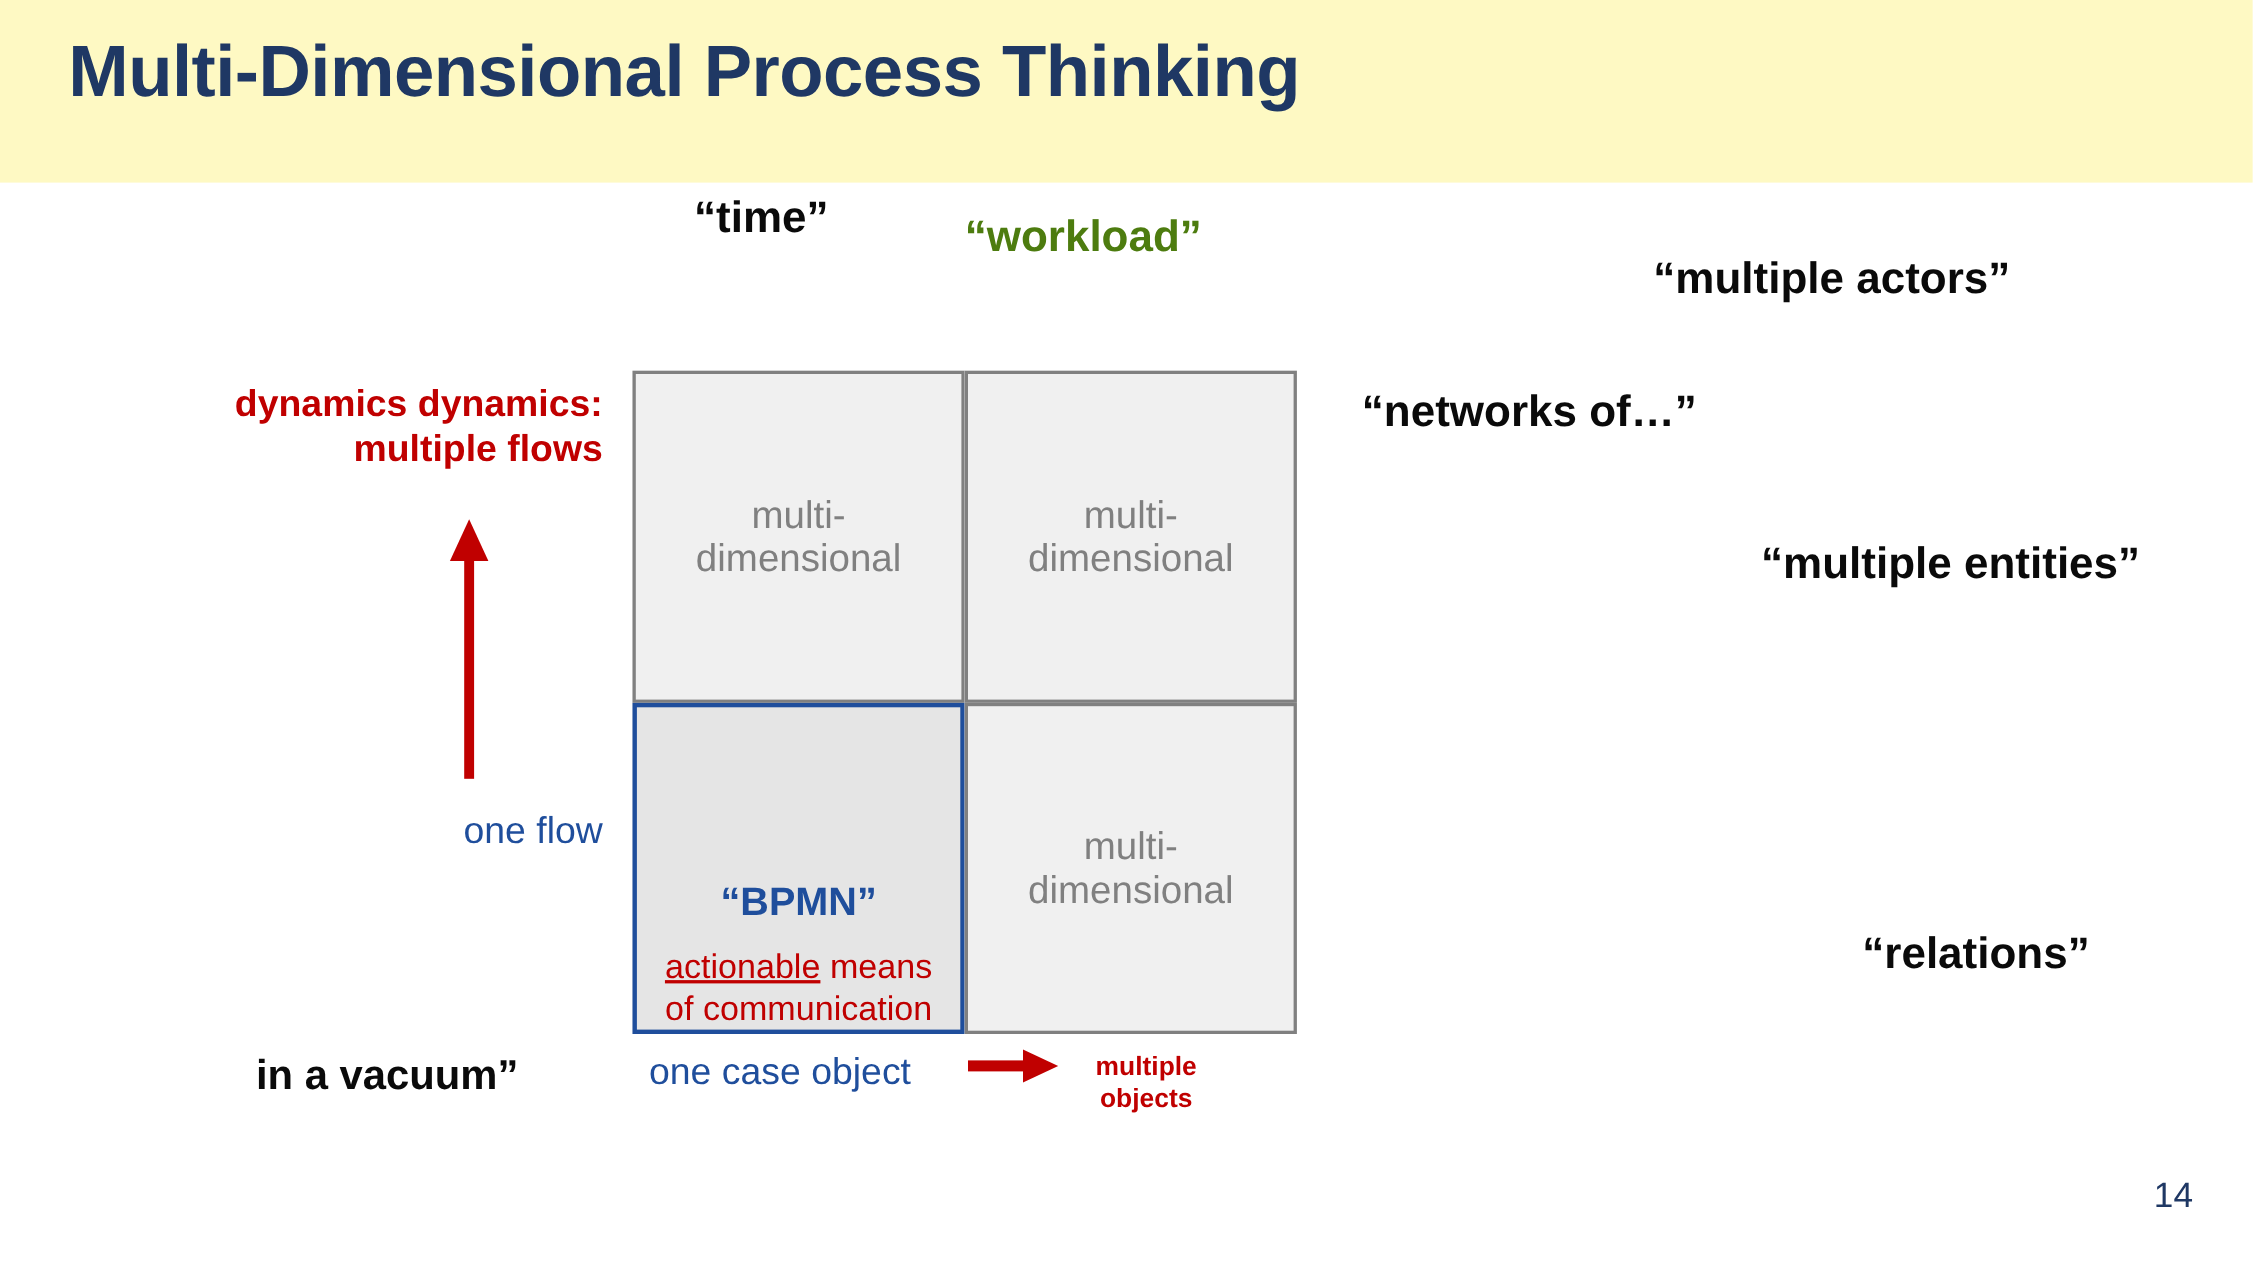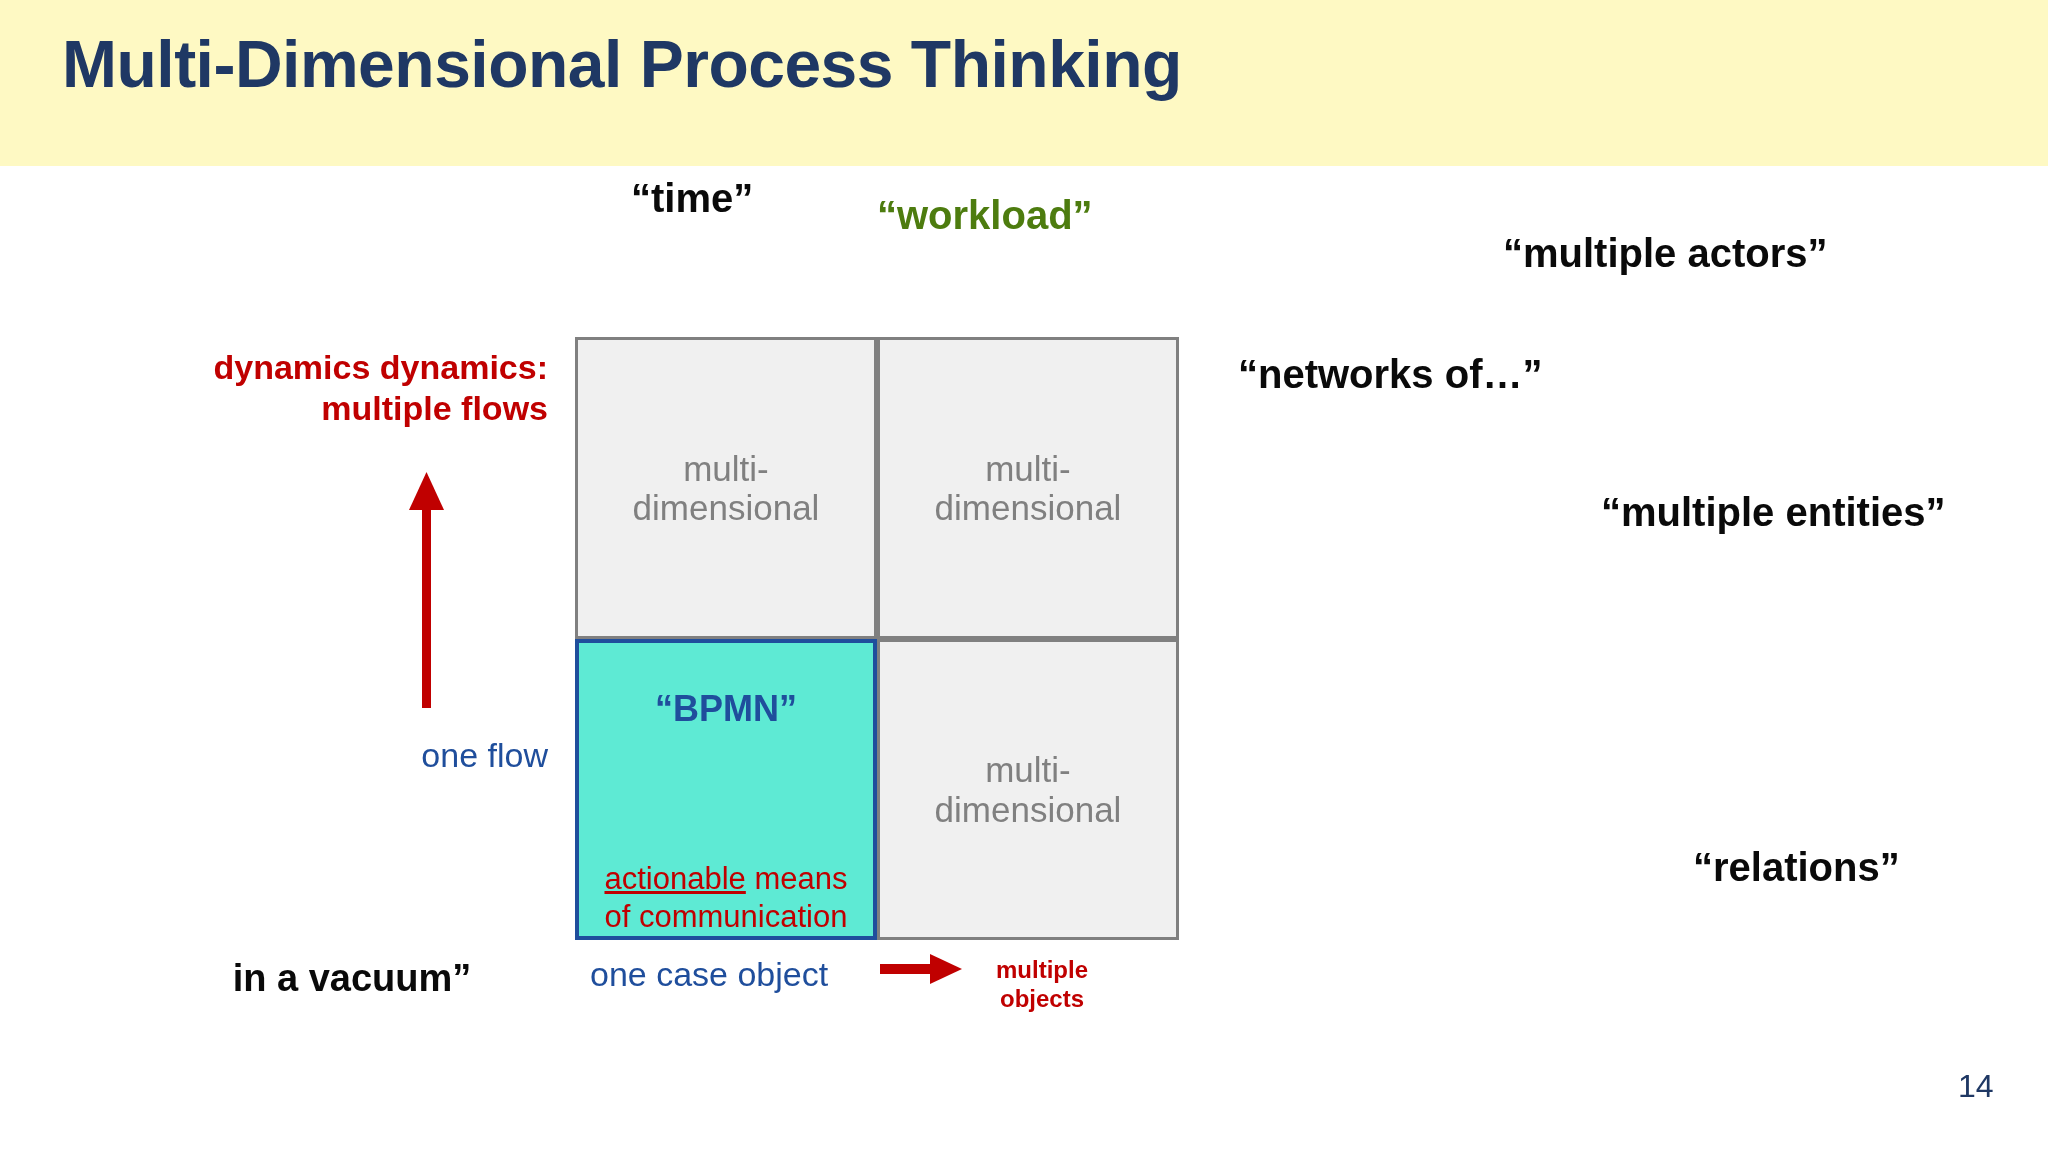--- a/index.html
+++ b/index.html
@@ -54,24 +54,24 @@
     text-align: center;
     color: #808080;
     font-size: 35px;
     line-height: 1.12;
   }
   #cell-tl { left: 0;     top: 0;     width: 302px; height: 302px; }
   #cell-tr { left: 302px; top: 0;     width: 302px; height: 302px; }
   #cell-br { left: 302px; top: 302px; width: 302px; height: 301px; }
   #cell-bl {
     left: 0; top: 302px; width: 302px; height: 301px;
-    background: #5eead4;
+    background: #e5e5e5;
     border: 4px solid #1F4E9C;
     flex-direction: column;
-    justify-content: space-between;
+    justify-content: flex-end;
     padding-top: 46px;
   }
   .cell-line { display: block; }
 
   #bpmn-title {
     color: #1F4E9C;
     font-weight: bold;
     font-size: 36px;
     margin-bottom: 20px;
   }

